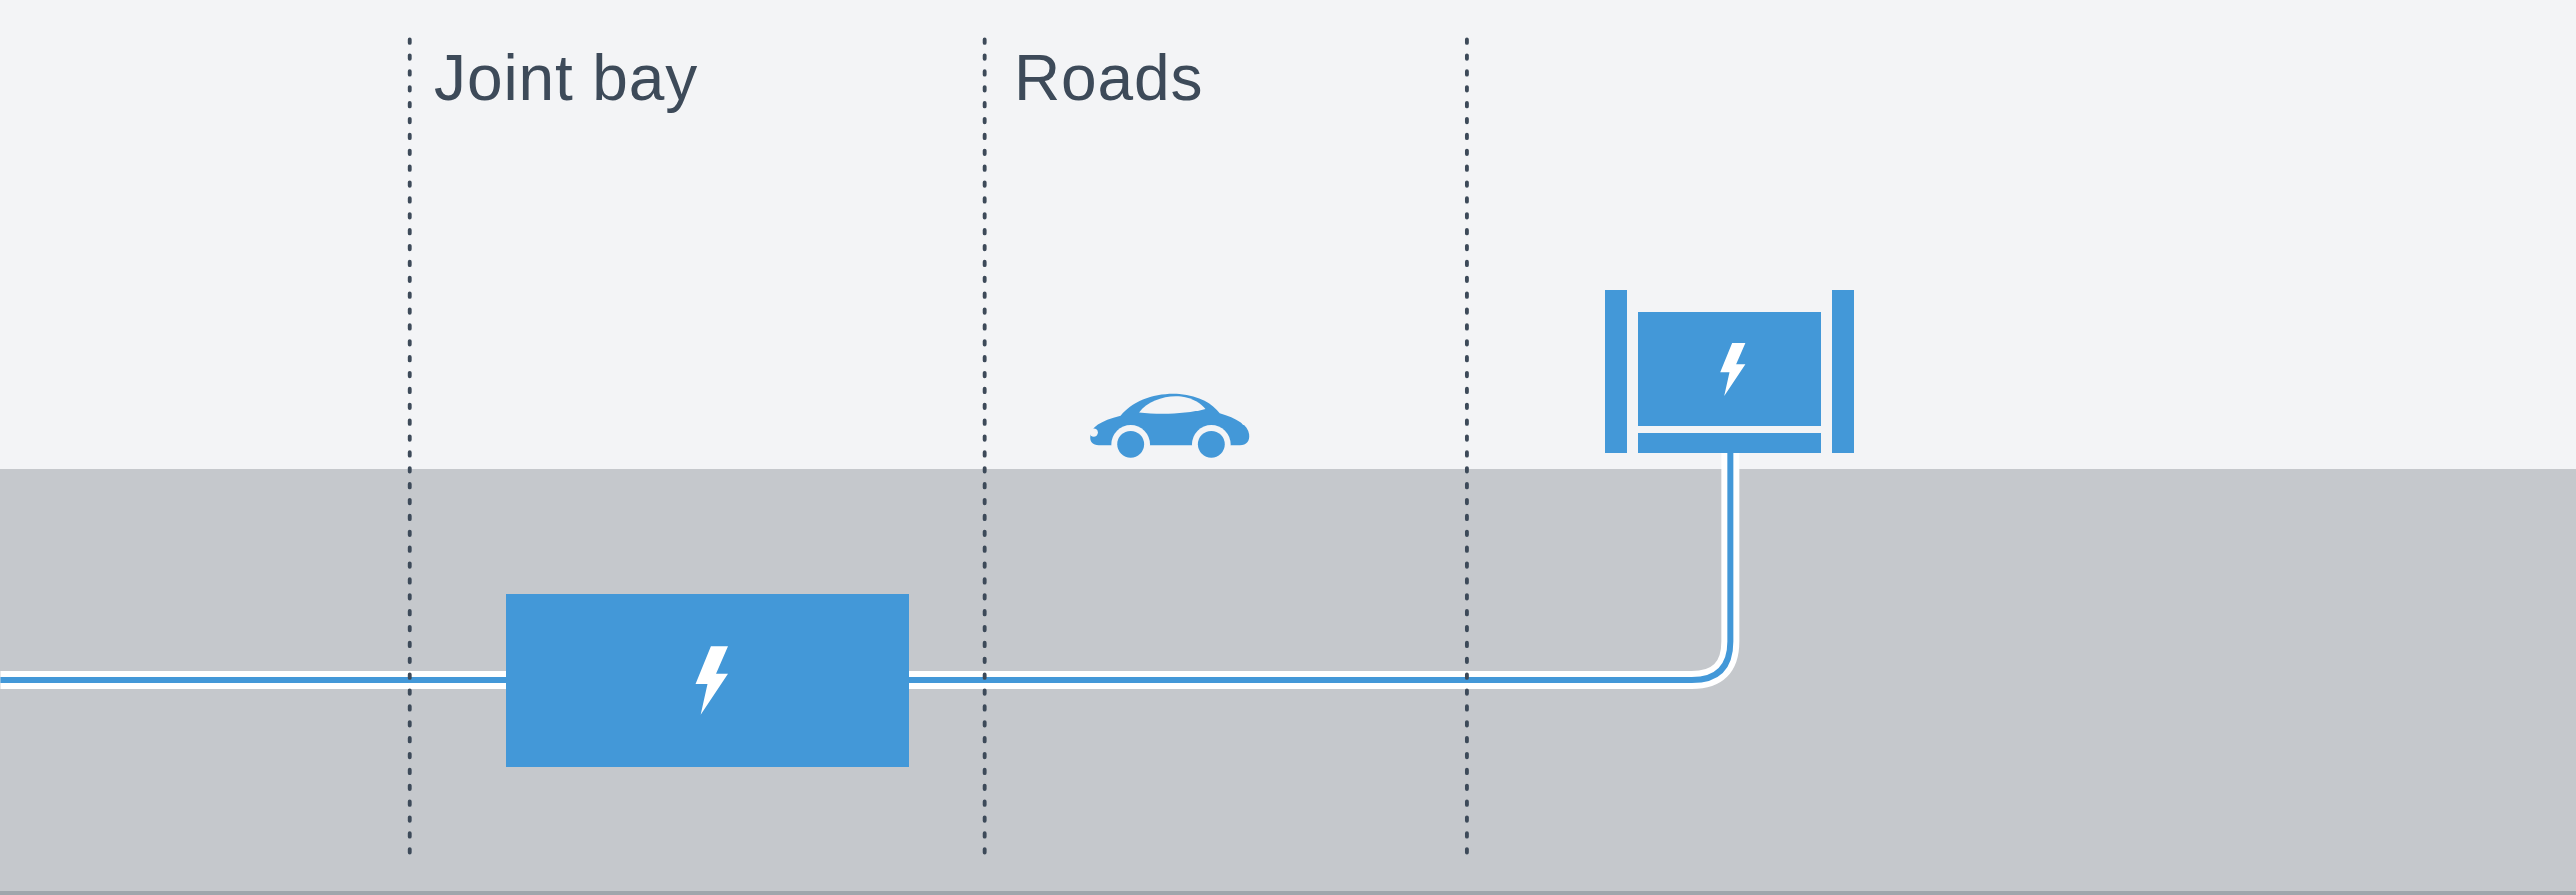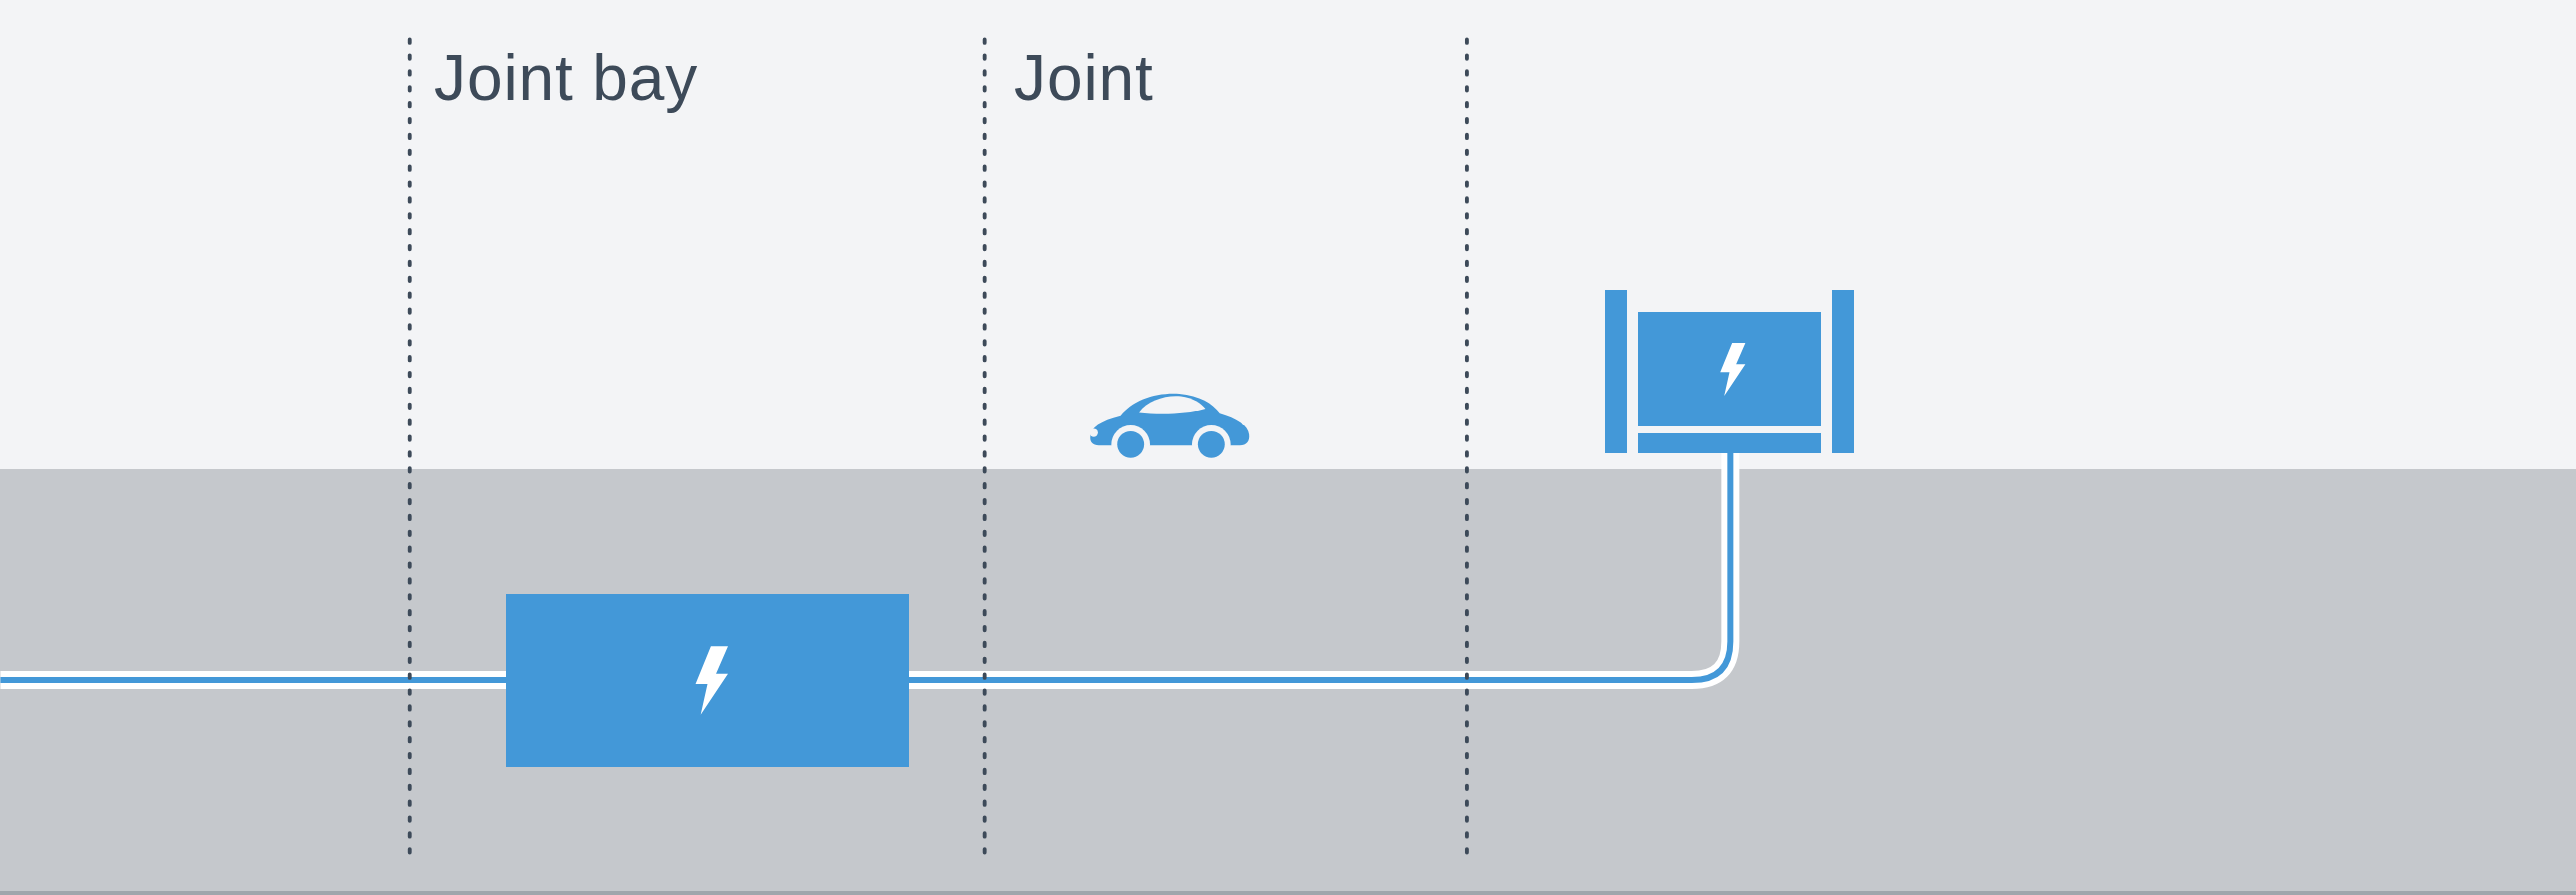--- a/index.html
+++ b/index.html
@@ -55,21 +55,21 @@
     </g>
 
     <g stroke="#3d4a59" stroke-width="4.5" stroke-linecap="round" stroke-dasharray="4 14.5">
       <line x1="477" y1="46" x2="477" y2="1004"></line>
       <line x1="1147" y1="46" x2="1147" y2="1004"></line>
       <line x1="1709" y1="46" x2="1709" y2="1004"></line>
     </g>
   </svg>
 
   <div class="section-label label-1">Joint bay</div>
-  <div class="section-label label-2">Joint</div>
+  <div class="section-label label-2">Roads</div>
 
   <div class="joint-bay-box">
     <svg width="41" height="69" viewBox="0 0 24 40">
       <path d="M14 0 H24 L17 16 H24 L8 40 L12 22 H5 Z" fill="#ffffff"></path>
     </svg>
   </div>
 
   <div class="substation">
     <div class="sub-post left"></div>
     <div class="sub-post right"></div>

